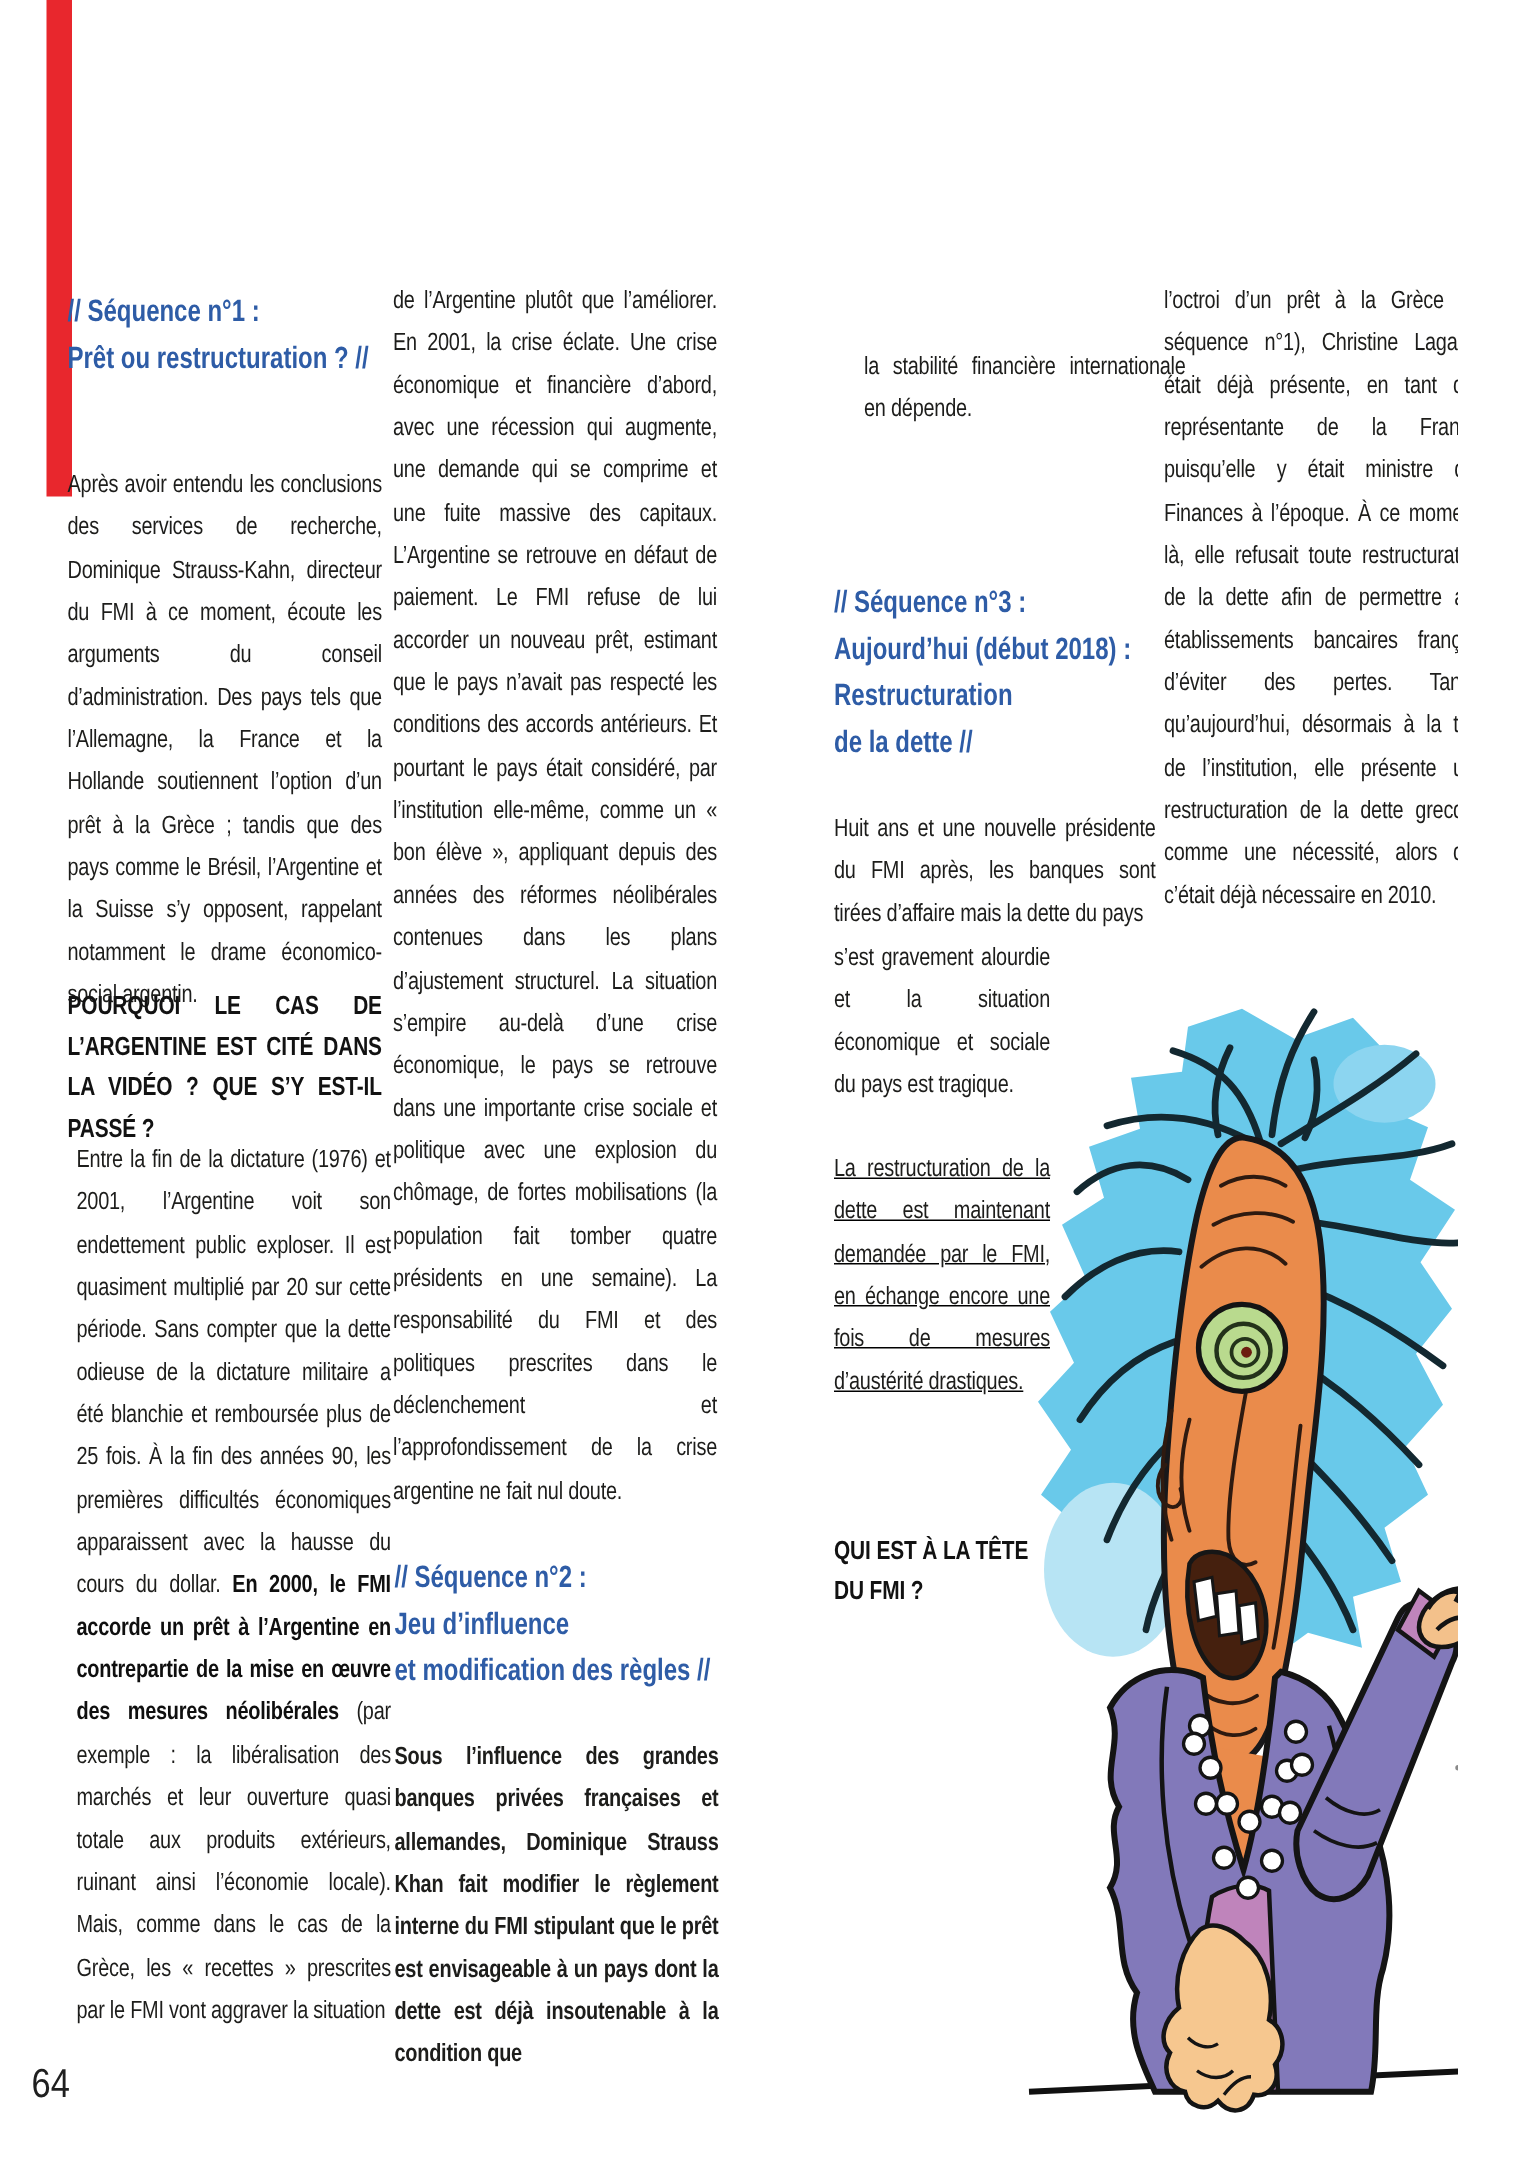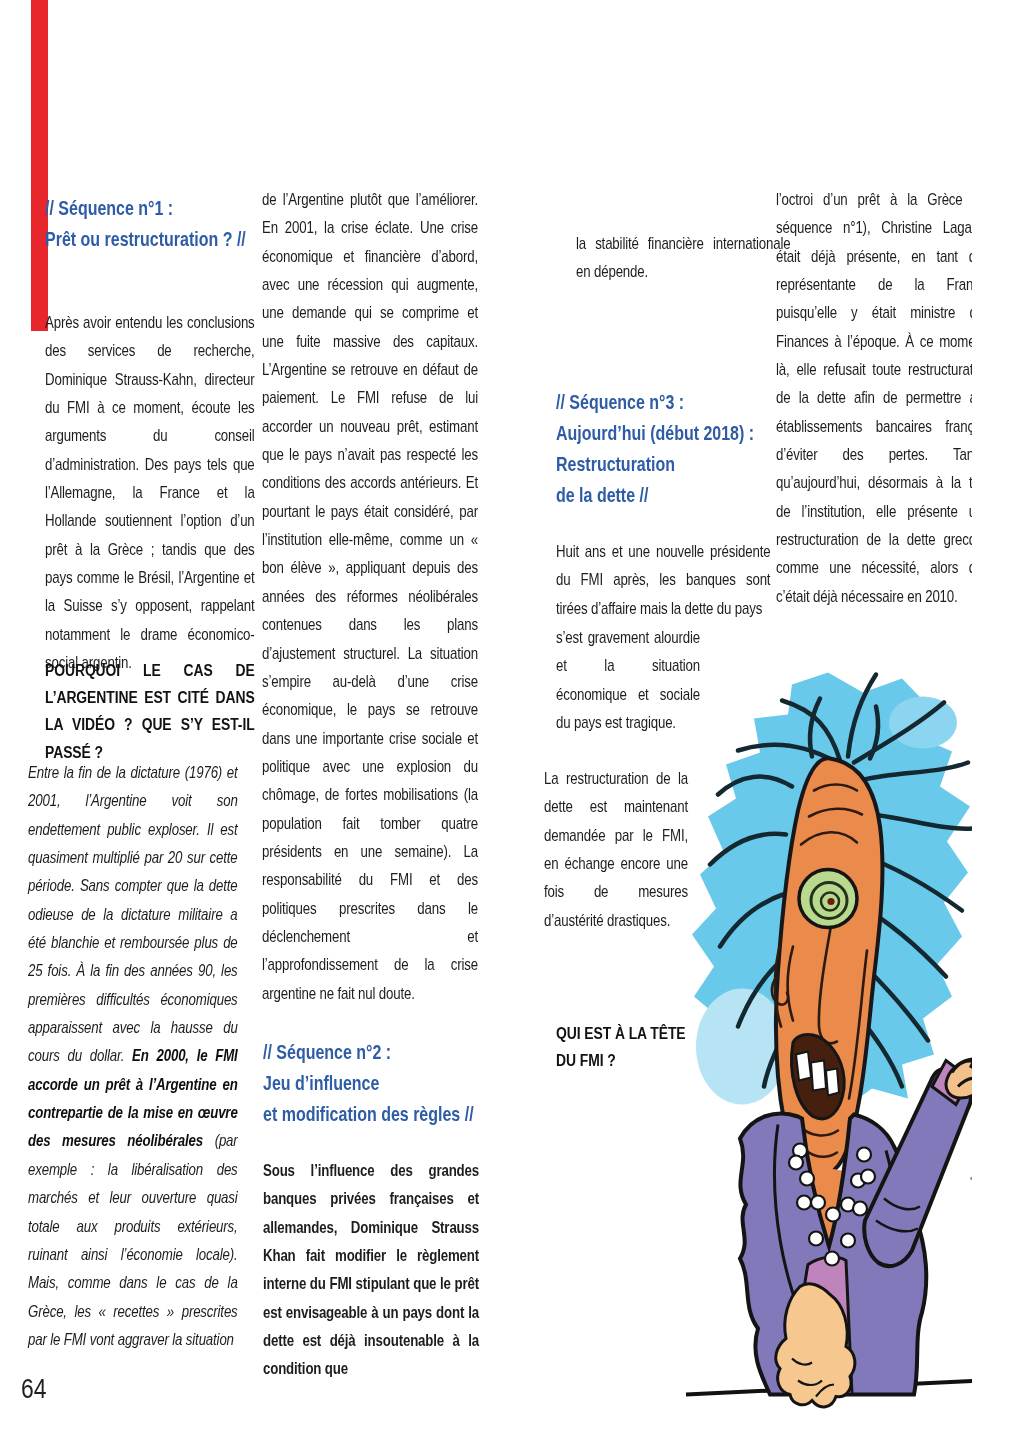--- a/index.html
+++ b/index.html
@@ -24,30 +24,30 @@
   }
   .red-bar{left:31px;top:0;width:17px;height:331px;background:#e8272d;}
   .page-number{
     left:21px;top:1374px;font-size:27px;color:#1f1f1f;
     transform:scaleX(0.85);transform-origin:0 0;
   }
   
   .c1-title{left:45px;top:192px;}
   .c1-p1{left:45px;top:281px;width:262px;margin-top:28px;}
   .c1-sub{left:45px;top:657px;width:262px;}
-  .c1-p2{left:28px;top:759px;width:262px;font-style:italic;}
+  .c1-p2{left:51px;top:759px;width:262px;}
   .c2-p1{left:262px;top:186px;width:270px;}
   .c2-title{left:263px;top:1036px;}
   .c2-p2{left:263px;top:1157px;width:270px;font-weight:bold;}
   .c3-p1{left:576px;top:186px;width:268px;margin-top:44px;}
   .c3-p2{left:556px;top:274px;width:268px;}
   .c3-title{left:556px;top:386px;}
   .c3-p3w{left:556px;top:538px;width:268px;}
   .c3-p3n{left:556px;top:624px;width:180px;}
-  .c3-p4{left:544px;top:765px;width:180px;}
+  .c3-p4{left:556px;top:765px;width:180px;text-decoration:underline;}
   .c3-sub{left:556px;top:1020px;width:180px;}
   .c3-p5{left:556px;top:1072px;width:180px;}
   .c4-p1{left:776px;top:186px;width:268px;}
   .illustration{left:680px;top:656px;width:344px;height:775px;}
 </style>
 </head>
 <body>
 
 <div class="page">
 

